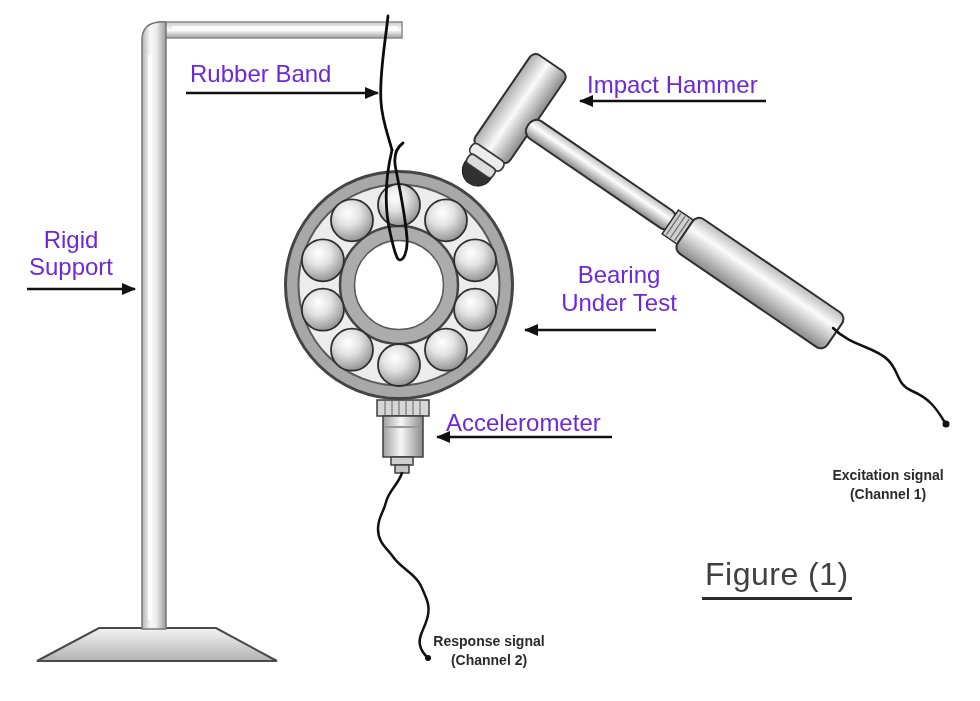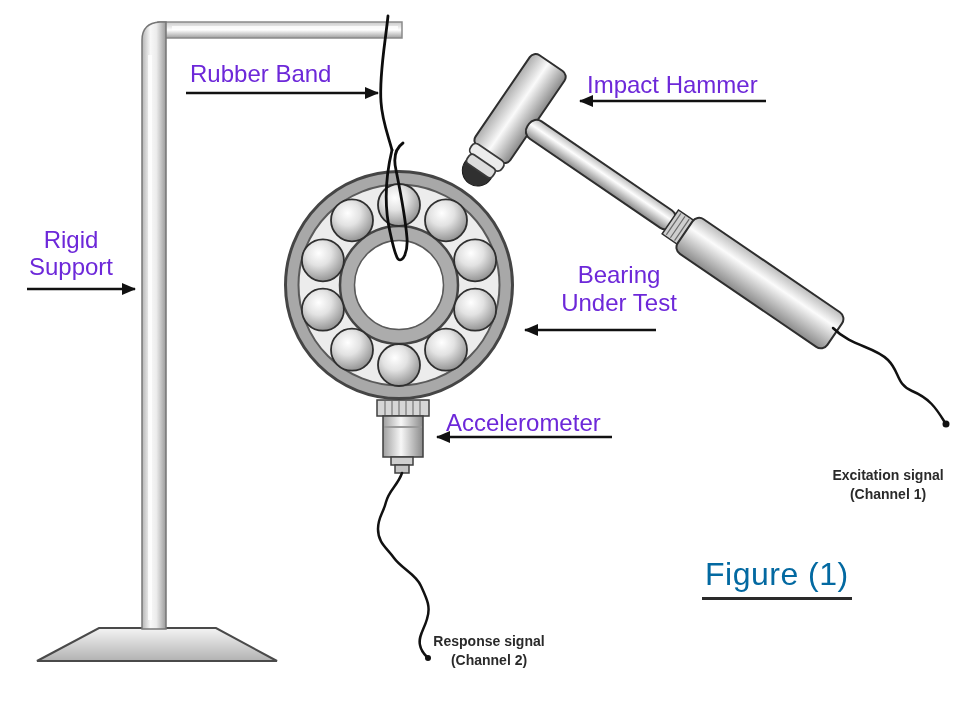--- a/index.html
+++ b/index.html
@@ -30,21 +30,21 @@
     white-space: pre-line;
     line-height: 19px;
     text-align: center;
   }
   .figcap {
     position: absolute;
     left: 702px;
     top: 556px;
     font-size: 32px;
     font-weight: 400;
-    color: #0369a1;
+    color: #404040;
     border-bottom: 3px solid #2a2a2a;
     padding: 0 3px 4px 3px;
     letter-spacing: 0.5px;
   }
 </style>
 </head>
 <body>
 
 <div id="canvas">
 

